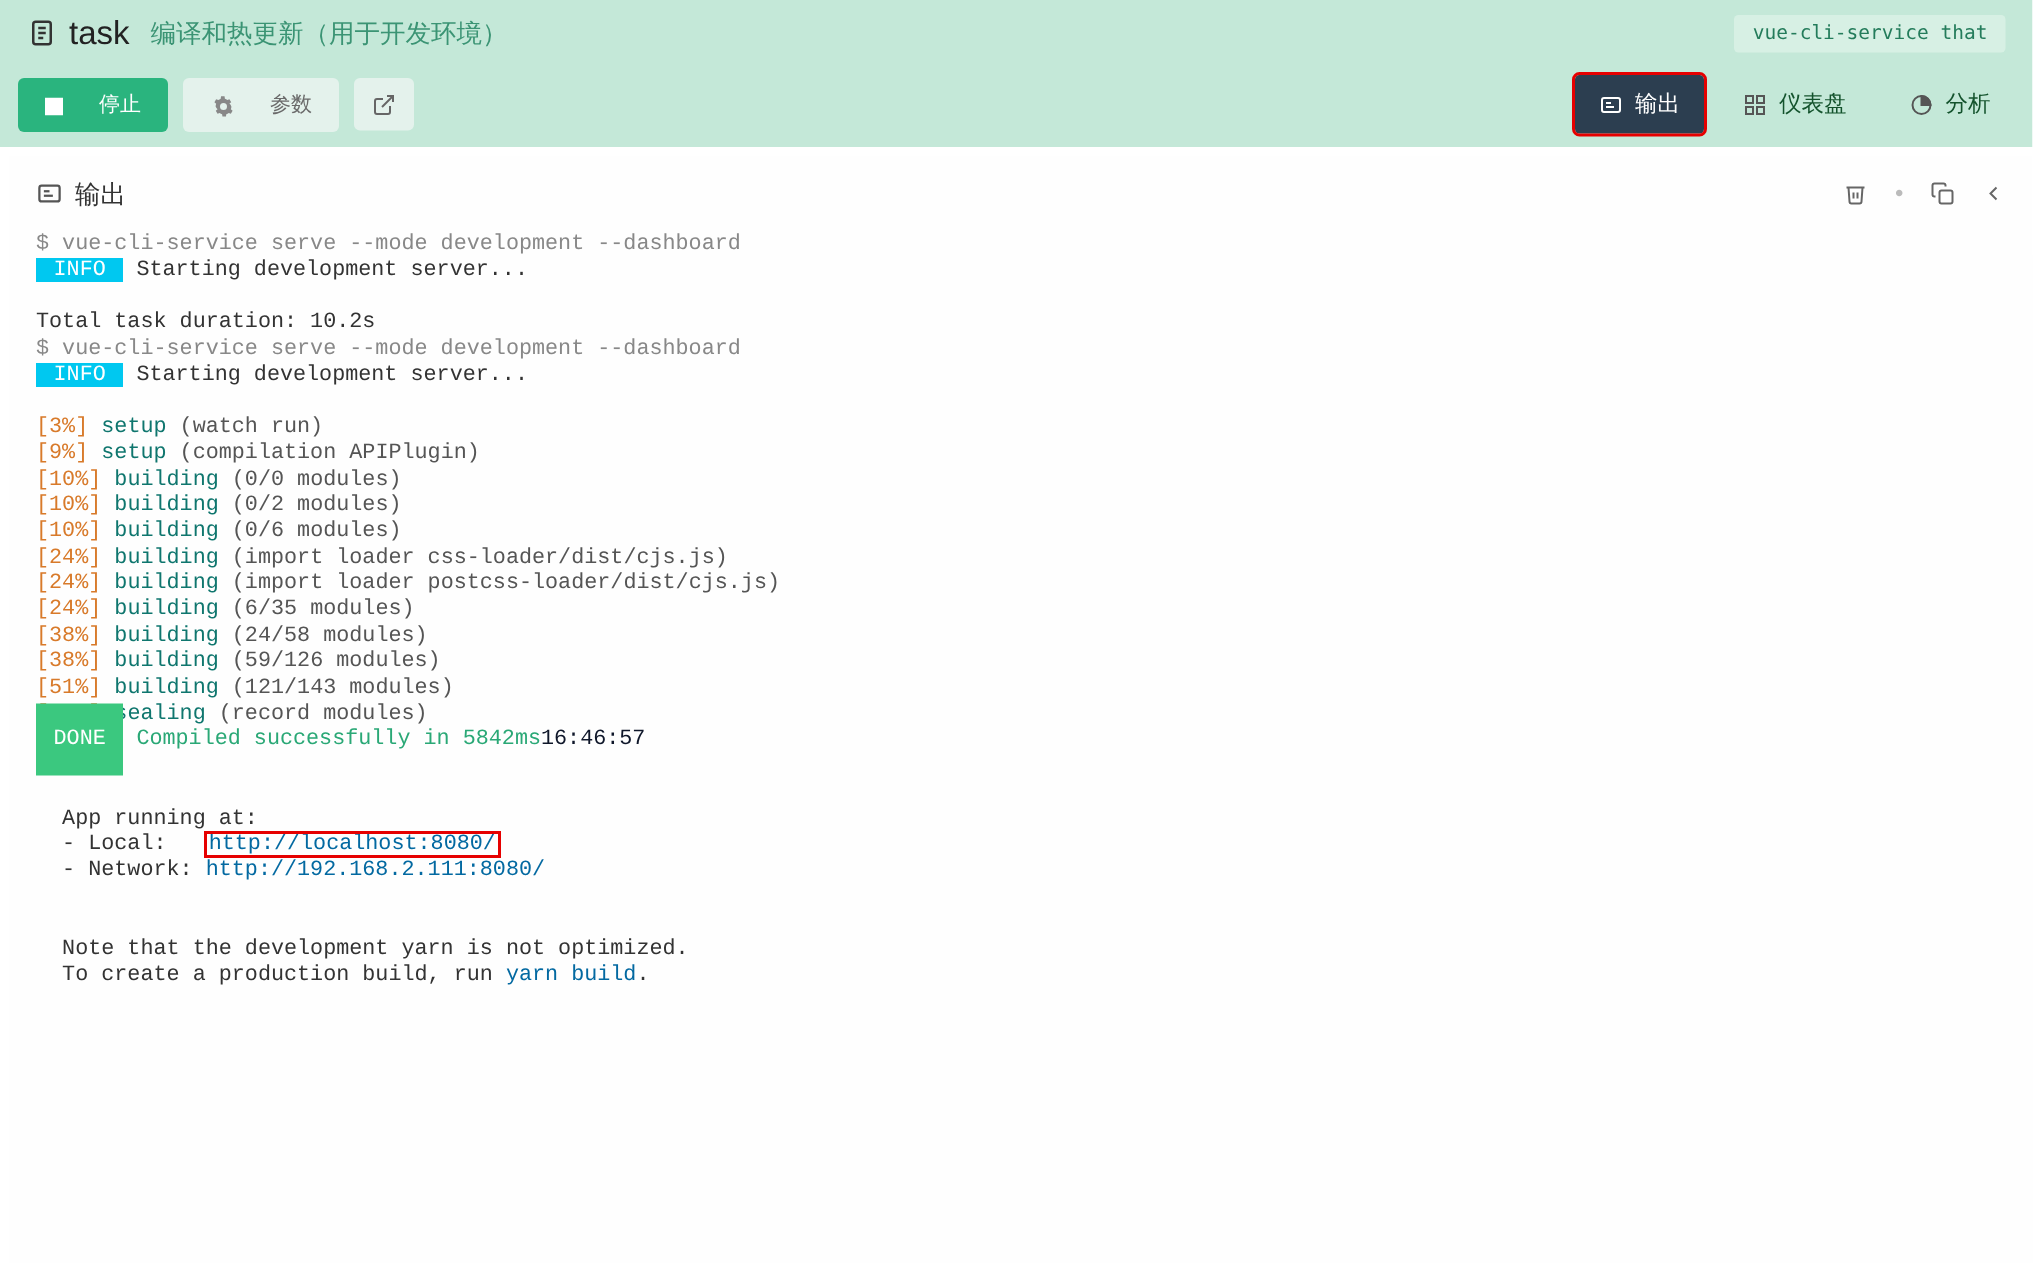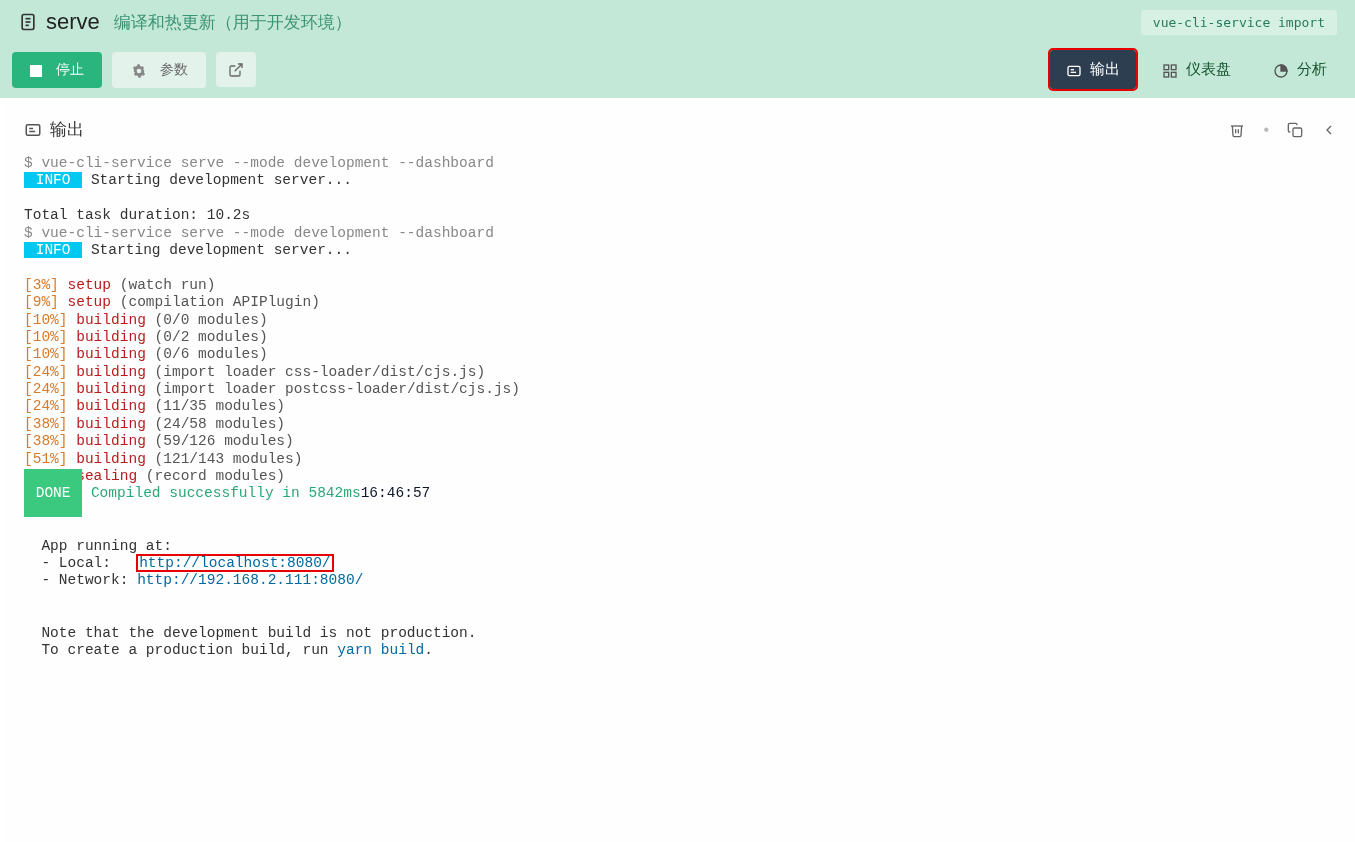--- a/index.html
+++ b/index.html
@@ -45,21 +45,21 @@
     }
     .header-toolbar {
       display: flex;
       align-items: center;
       padding: 12px 12px 8px 12px;
       gap: 10px;
     }
     .btn {
       display: inline-flex;
       align-items: center;
-      gap: 14px;
+      gap: 24px;
       padding: 9px 18px;
       border-radius: 4px;
       font-size: 14px;
       cursor: pointer;
       border: none;
     }
     .btn-stop {
       background: #2ab47e;
       color: #fff;
     }
@@ -117,21 +117,21 @@
       font-family: "Consolas", "Courier New", monospace;
       font-size: 14.5px;
       line-height: 1.2;
       white-space: pre;
       color: #333;
     }
     .cmd-line { color: #888; }
     .info-badge { background: #00c8f0; color: #fff; padding: 0 3px; }
     .done-badge { background: #3bc87f; color: #fff; padding: 16px 3px; }
     .pct { color: #d87a2a; }
-    .phase { color: #b91c1c; }
+    .phase { color: #0f766e; }
     .msg { color: #555; }
     .success { color: #2aa876; }
     .timestamp { color: #0f172a; text-align: right; }
     .link { color: #0369a1; cursor: pointer; }
     .link.highlighted { outline: 2px solid #e60000; outline-offset: -1px; padding: 0 2px; }
     .dot { color: #bbb; }
     svg { display: inline-block; vertical-align: middle; }
   </style>
 </head>
 <body>
@@ -139,23 +139,23 @@
 <div class="header">
   <div class="header-top">
     <span class="task-icon">
       <svg width="20" height="20" viewBox="0 0 24 24" fill="none" stroke="#333" stroke-width="2">
           <rect x="5" y="3" width="14" height="18" rx="2"></rect>
           <line x1="9" y1="8" x2="15" y2="8"></line>
           <line x1="9" y1="12" x2="15" y2="12"></line>
           <line x1="9" y1="16" x2="13" y2="16"></line>
         </svg>
     </span>
-    <span class="task-name">serve</span>
+    <span class="task-name">task</span>
     <span class="task-desc">编译和热更新（用于开发环境）</span>
-    <span class="cmd-chip">vue-cli-service import</span>
+    <span class="cmd-chip">vue-cli-service that</span>
   </div>
   <div class="header-toolbar">
     <button class="btn btn-stop">
       <span><svg width="12" height="12" viewBox="0 0 12 12">
             <rect width="12" height="12" fill="#fff"></rect>
           </svg></span>
       <span>停止</span>
     </button>
     <button class="btn btn-params">
       <span><svg width="14" height="14" viewBox="0 0 24 24" fill="#888">
@@ -230,28 +230,28 @@
 <span class="cmd-line">$ vue-cli-service serve --mode development --dashboard</span>
 <span class="info-badge"> INFO </span><span> Starting development server...</span>
 
 <span id="progress-lines"><span class="pct">[3%]</span><span class="phase"> setup</span><span class="msg"> (watch run)</span>
 <span class="pct">[9%]</span><span class="phase"> setup</span><span class="msg"> (compilation APIPlugin)</span>
 <span class="pct">[10%]</span><span class="phase"> building</span><span class="msg"> (0/0 modules)</span>
 <span class="pct">[10%]</span><span class="phase"> building</span><span class="msg"> (0/2 modules)</span>
 <span class="pct">[10%]</span><span class="phase"> building</span><span class="msg"> (0/6 modules)</span>
 <span class="pct">[24%]</span><span class="phase"> building</span><span class="msg"> (import loader css-loader/dist/cjs.js)</span>
 <span class="pct">[24%]</span><span class="phase"> building</span><span class="msg"> (import loader postcss-loader/dist/cjs.js)</span>
-<span class="pct">[24%]</span><span class="phase"> building</span><span class="msg"> (11/35 modules)</span>
+<span class="pct">[24%]</span><span class="phase"> building</span><span class="msg"> (6/35 modules)</span>
 <span class="pct">[38%]</span><span class="phase"> building</span><span class="msg"> (24/58 modules)</span>
 <span class="pct">[38%]</span><span class="phase"> building</span><span class="msg"> (59/126 modules)</span>
 <span class="pct">[51%]</span><span class="phase"> building</span><span class="msg"> (121/143 modules)</span>
 <span class="pct">[86%]</span><span class="phase"> sealing</span><span class="msg"> (record modules)</span>
 </span><span class="done-badge"> DONE </span><span class="success"> Compiled successfully in 5842ms</span><span class="timestamp">16:46:57</span>
 
 
 <span>  App running at:</span>
 <span>  - Local:   </span><span class="link highlighted">http://localhost:8080/</span>
 <span>  - Network: </span><span class="link">http://192.168.2.111:8080/</span>
 
 
-<span>  Note that the development build is not production.</span>
+<span>  Note that the development yarn is not optimized.</span>
 <span>  To create a production build, run </span><span class="link">yarn build</span><span>.</span></div>
 </div>
 
 </body></html>

